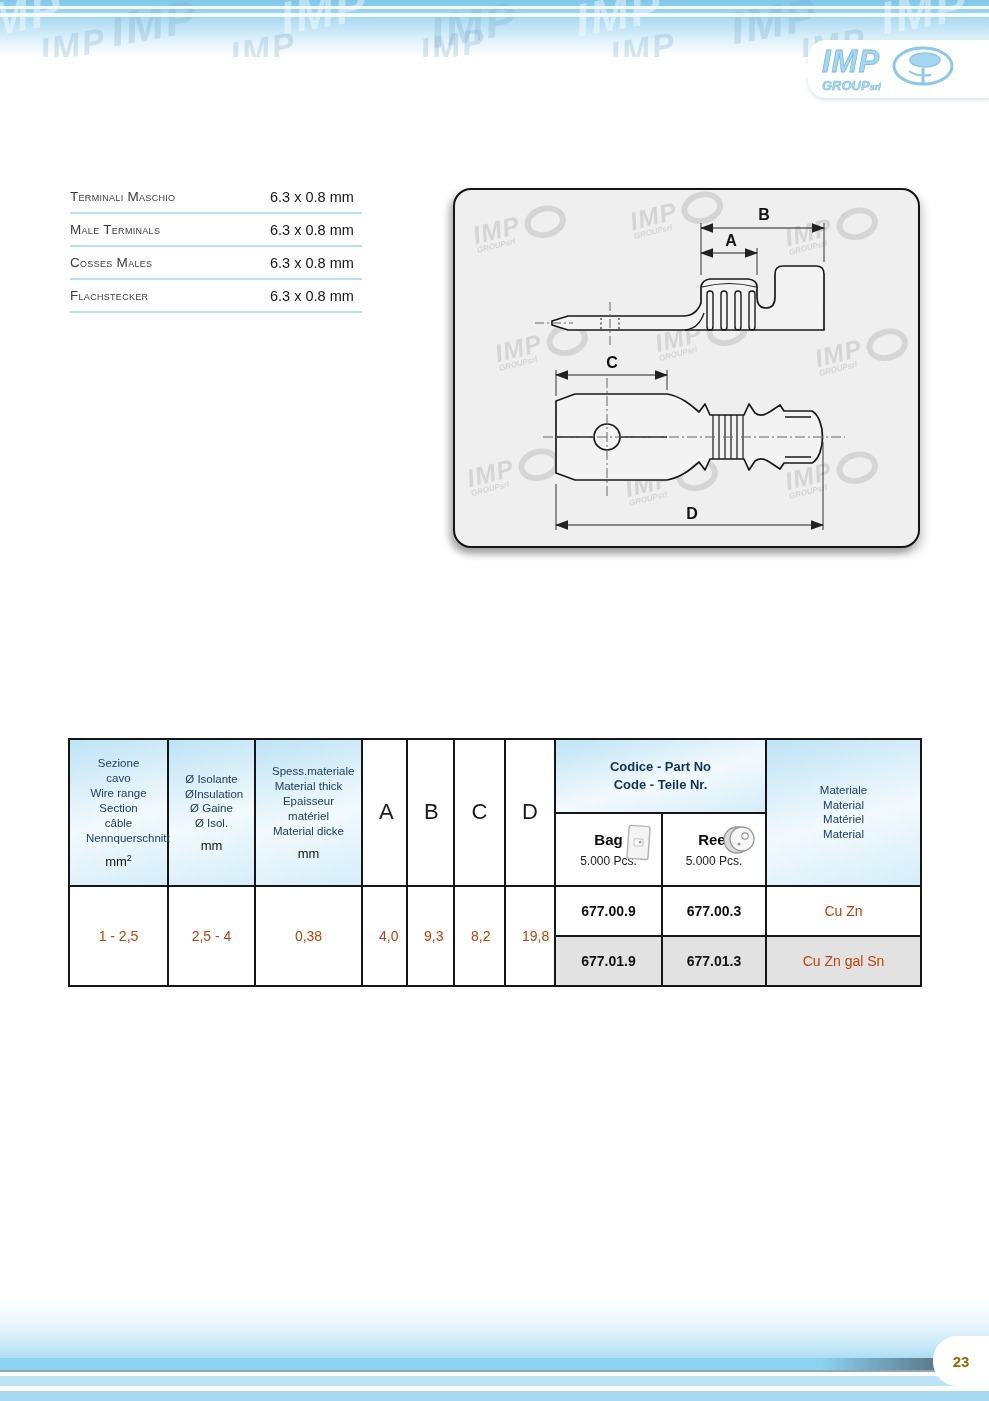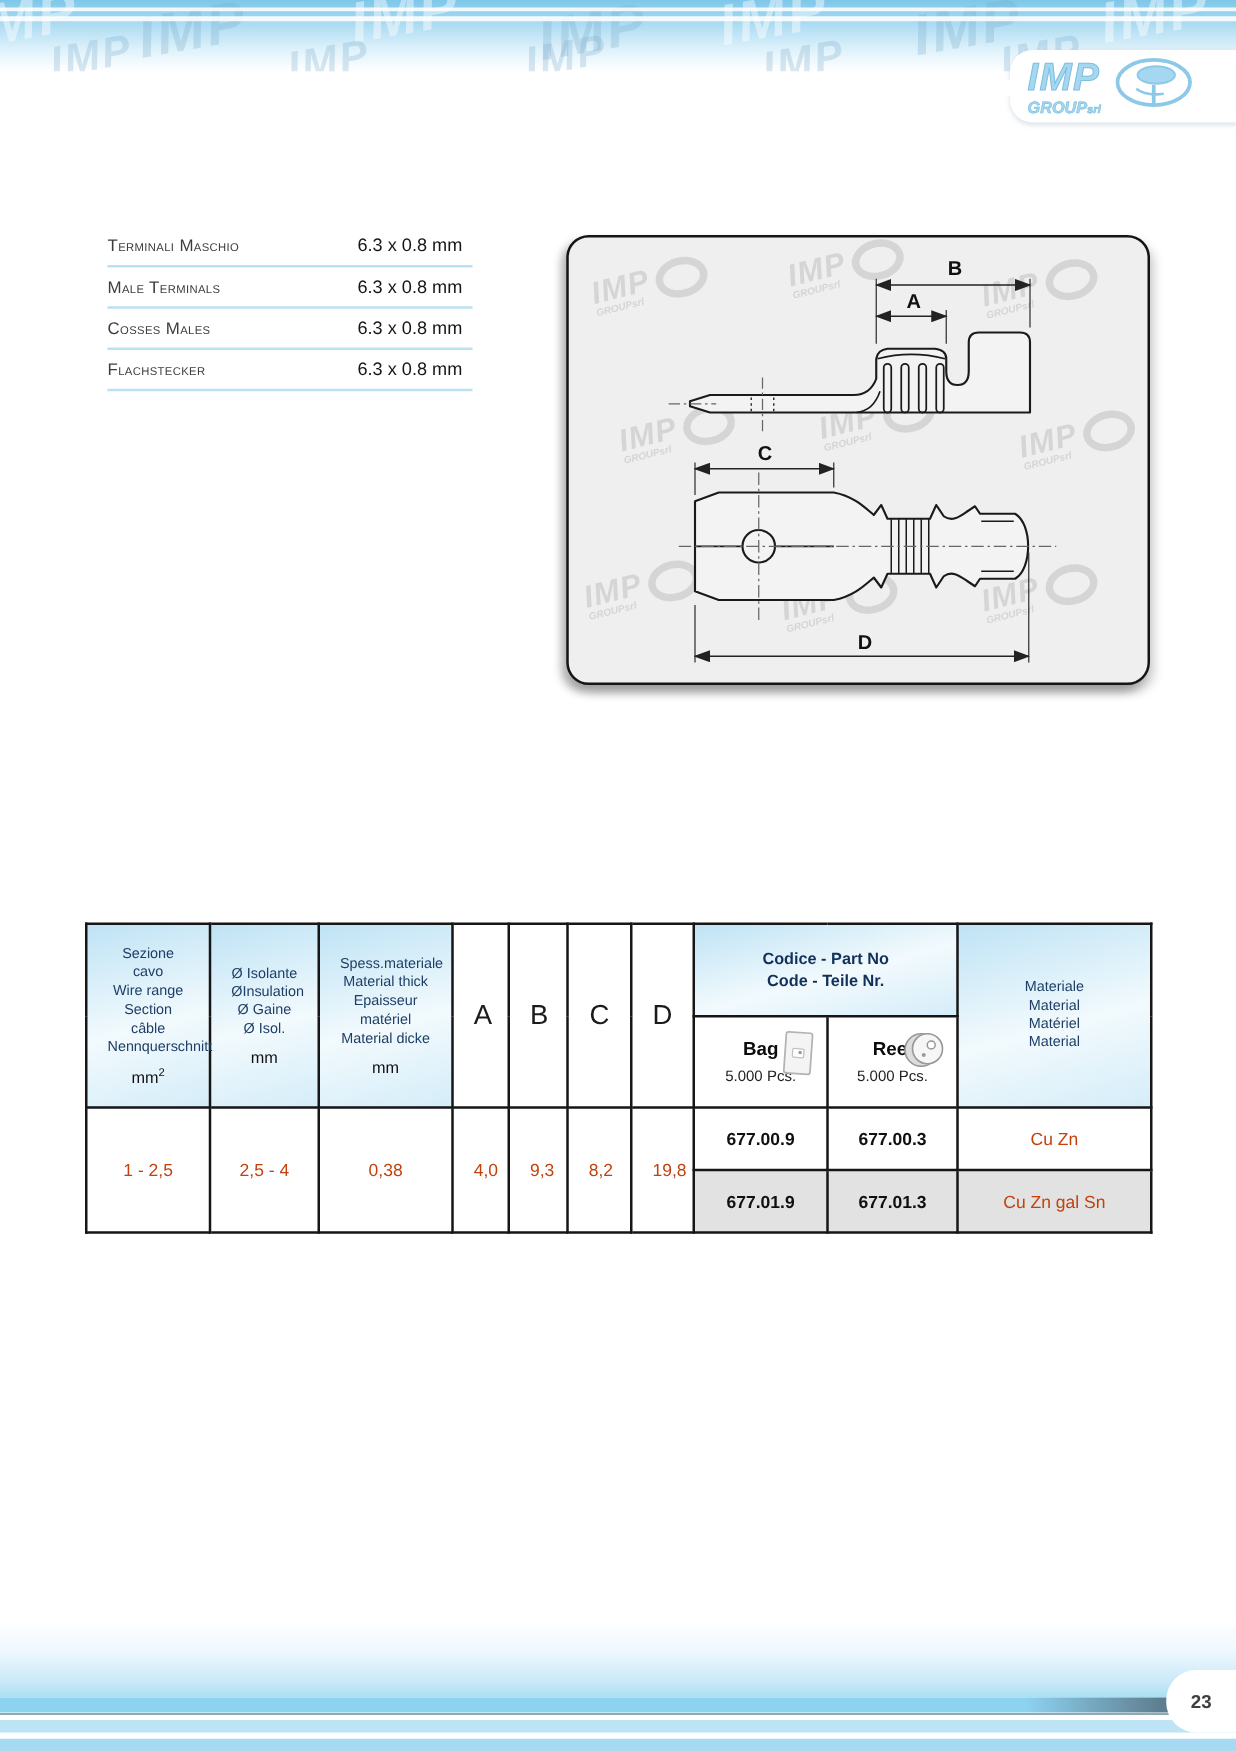--- a/index.html
+++ b/index.html
@@ -29,21 +29,21 @@
     display:flex;align-items:center;gap:6px;box-sizing:border-box;padding:4px 6px 4px 14px;z-index:3;}
   .logobox::before{content:"";position:absolute;left:-16px;top:24px;width:24px;height:13px;background:#ffffff;
     border-radius:0 0 2px 16px;transform:skewX(-30deg);}
   .logotxt{display:flex;flex-direction:column;line-height:1;}
   .logo-imp{font-size:31px;font-weight:bold;font-style:italic;color:#a5d7f0;letter-spacing:1px;
     -webkit-text-stroke:.8px #7cbede;}
   .logo-group{font-size:13px;font-weight:bold;font-style:italic;color:#a5d7f0;-webkit-text-stroke:.5px #7cbede;margin-top:2px;}
   .logo-group .srl{font-size:9px;}
 
   
-  .sizes{position:absolute;left:70px;top:181px;width:292px;margin-left:16px;}
+  .sizes{position:absolute;left:70px;top:181px;width:292px;}
   .srow{display:flex;align-items:center;height:31px;border-bottom:2px solid #b9e1f3;}
   .slabel{width:200px;font-variant:small-caps;font-size:13.5px;color:#3c3c3c;letter-spacing:.3px;}
   .sval{font-size:14.5px;color:#161616;}
 
   
   .drawbox{position:absolute;left:453px;top:188px;width:467px;height:360px;background:#efeff0;
     border:2.5px solid #151515;border-radius:18px;box-sizing:border-box;overflow:hidden;
     box-shadow:-4px 5px 7px rgba(70,70,70,.40),4px 6px 8px rgba(70,70,70,.22);}
   .wm{position:absolute;display:flex;align-items:center;gap:5px;transform:rotate(-14deg);}
   .wm .wt{display:flex;flex-direction:column;line-height:.9;color:rgba(110,110,112,.20);}
@@ -73,21 +73,21 @@
   
   .bfade{position:absolute;left:0;top:1296px;width:989px;height:62px;
     background:linear-gradient(180deg,#ffffff 0%,#eef8fd 40%,#c9e9f8 80%,#abdef3 100%);}
   .bbar{position:absolute;left:0;top:1358px;width:989px;height:12px;
     background:linear-gradient(90deg,#8dd2ef 0%,#8dd2ef 83%,#5e7d8f 94%,#5e7d8f 100%);
     box-shadow:0 2px 0 #8fa9b4;}
   .stripeA{position:absolute;left:0;top:1376px;width:989px;height:10px;background:#bce4f5;}
   .stripeB{position:absolute;left:0;top:1391px;width:989px;height:10px;background:#a5daf2;}
   .pagebox{position:absolute;right:0;top:1336px;width:56px;height:50px;background:#ffffff;
     border-radius:24px 0 0 24px;z-index:6;display:flex;align-items:center;justify-content:center;}
-  .pagenum{font-size:15px;font-weight:bold;color:#404040;}
+  .pagenum{font-size:15px;font-weight:bold;color:#a16207;}
 
   svg text{font-family:"Liberation Sans",sans-serif;}
 </style>
 </head>
 <body>
 
 <div class="page">
 
   <div class="banner">
     <span class="bwm" style="left:-25px;top:-12px;">IMP</span>

